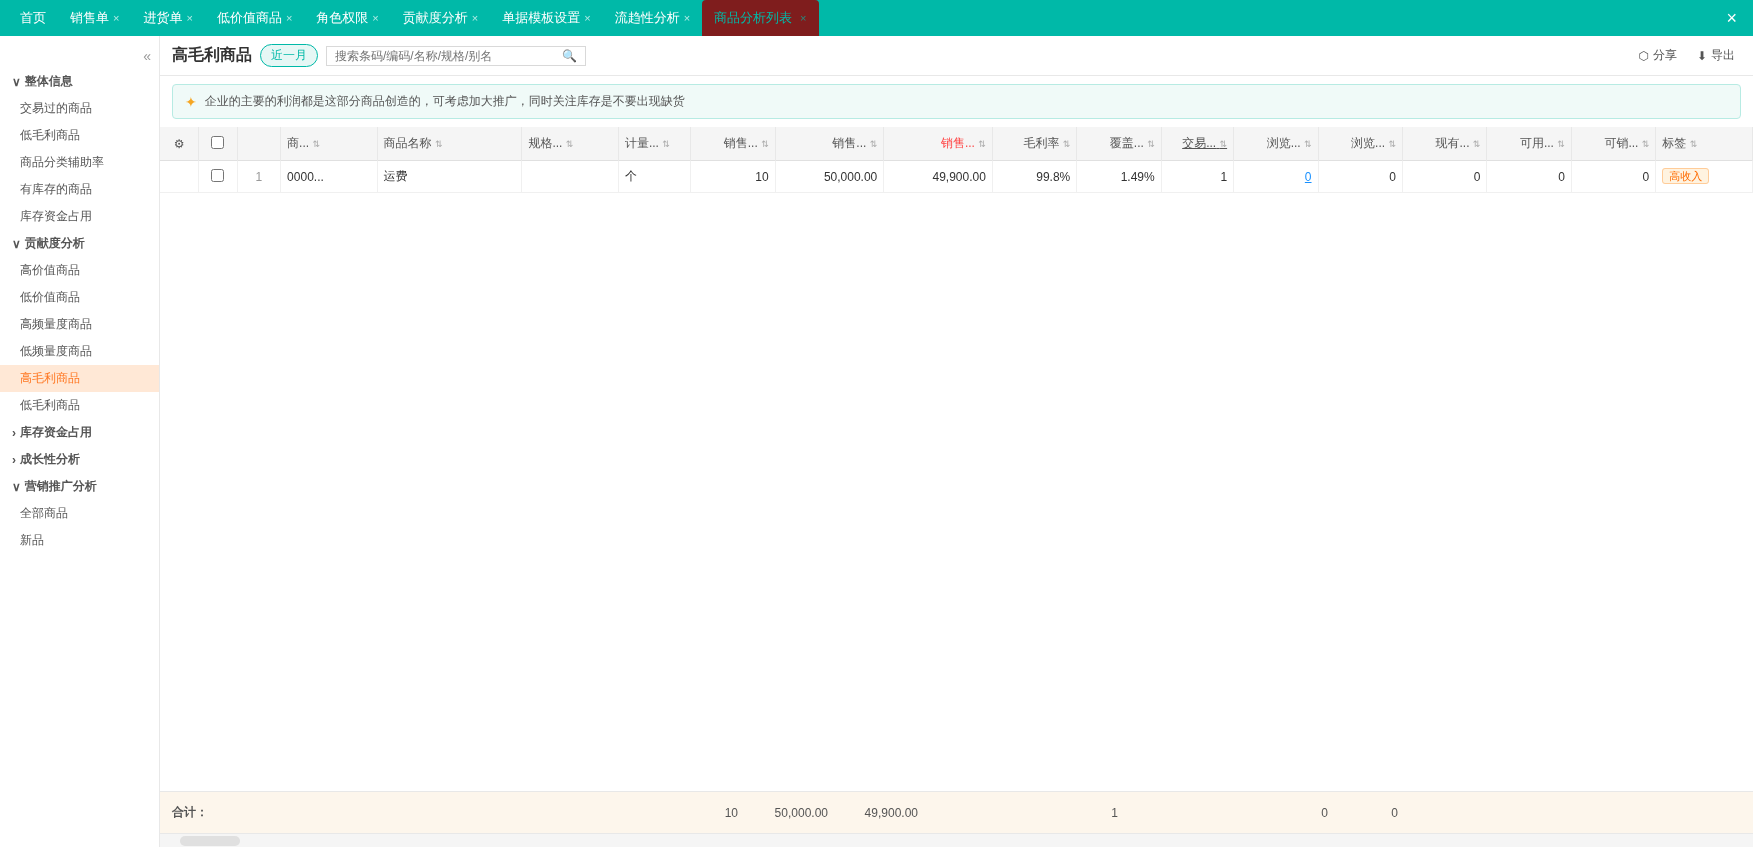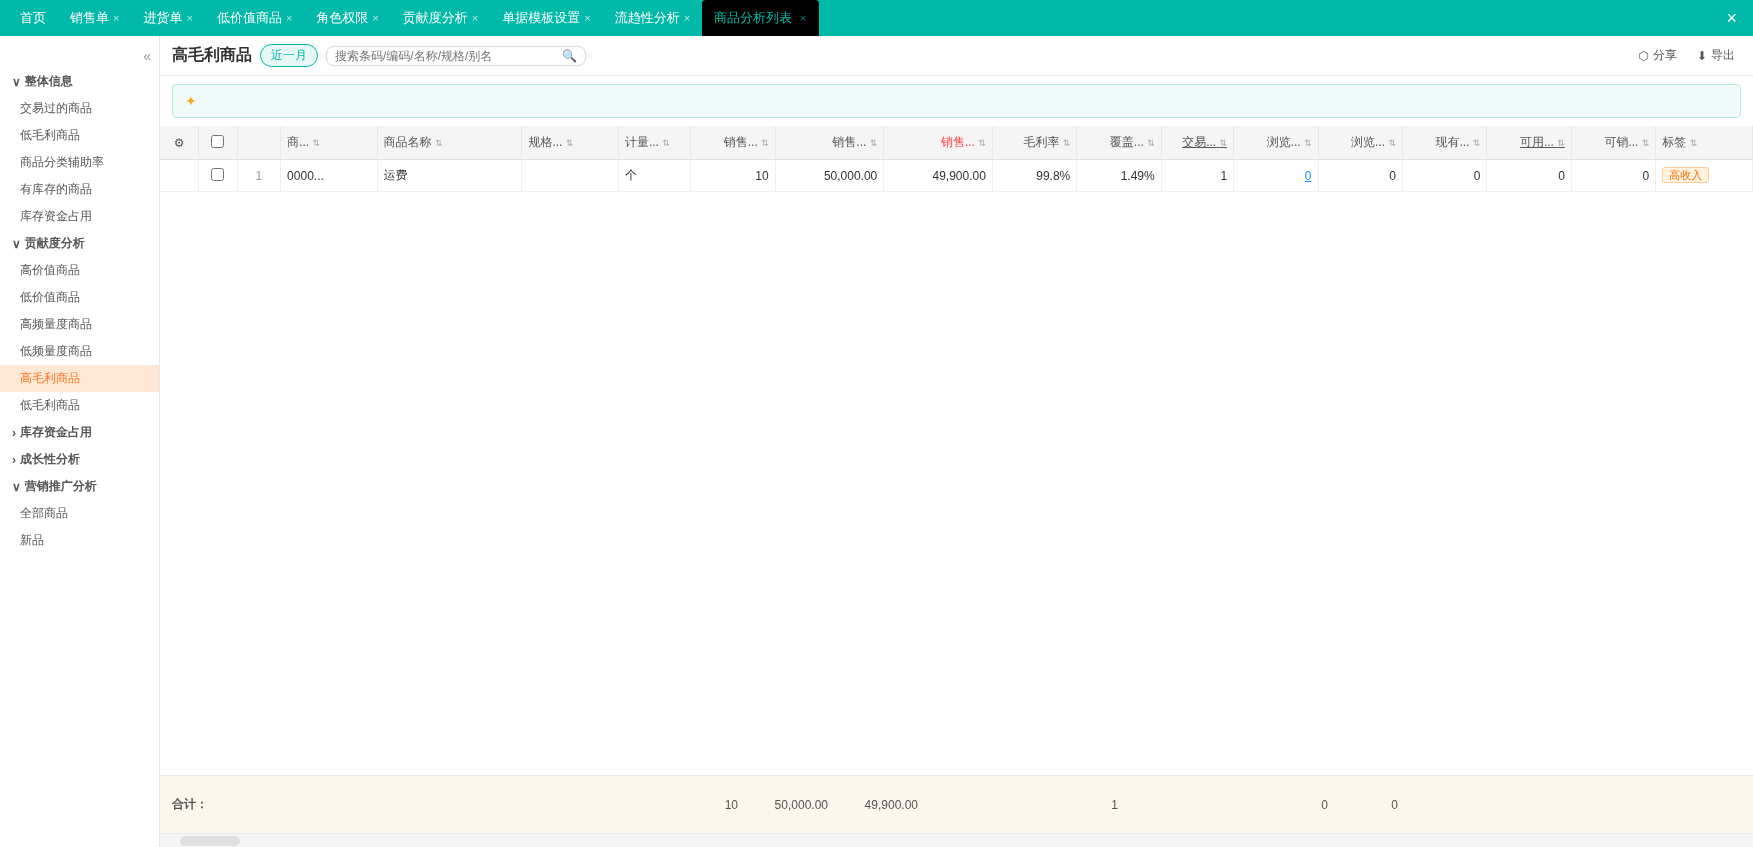--- a/index.html
+++ b/index.html
@@ -20,21 +20,21 @@
       align-items: center;
       padding: 0 12px;
       height: 36px;
       cursor: pointer;
       color: white;
       font-size: 13px;
       white-space: nowrap;
       gap: 4px;
     }
     .nav-item.active {
-      background: #000000;
+      background: #7f1d1d;
       color: #00b9a8;
       border-radius: 4px 4px 0 0;
       gap: 8px;
     }
     .nav-item .close-icon {
       font-size: 11px;
       opacity: 0.7;
       cursor: pointer;
     }
 
@@ -103,21 +103,21 @@
       color: #00b9a8;
       padding: 2px 10px;
       border-radius: 12px;
       cursor: pointer;
       font-size: 12px;
     }
     .search-box {
       display: flex;
       align-items: center;
       border: 1px solid #d9d9d9;
-      border-radius: 8px;
+      border-radius: 0;
       padding: 2px 8px;
       gap: 4px;
       flex: 1;
       max-width: 260px;
     }
     .search-box input {
       border: none;
       outline: none;
       font-size: 12px;
       color: #999;
@@ -197,21 +197,21 @@
       font-size: 11px;
     }
     .sort-icon { color: #aaa; font-size: 9px; }
 
     
     .footer-bar {
       display: flex;
       align-items: center;
       background: #fdf6ec;
       border-top: 1px solid #e8e8e8;
-      padding: 20px 12px;
+      padding: 12px 12px;
       font-size: 12px;
       color: #555;
       gap: 0;
       min-height: 38px;
     }
     .footer-label { margin-right: 20px; font-weight: bold; }
 
     
     .scrollbar-area {
       height: 14px;
@@ -327,20 +327,21 @@
         </div>
         <div class="action-btn">
           <span>⬇</span>
           <span>导出</span>
         </div>
       </div>
     </div>
 
     <div class="info-banner">
       <span class="info-icon">✦</span>
+      <span>企业的主要的利润都是这部分商品创造的，可考虑加大推广，同时关注库存是不要出现缺货</span>
     </div>
 
     <div class="table-container">
       <table>
         <thead>
           <tr>
             <th style="width:32px;text-align:center;">
               <span>⚙</span>
             </th>
             <th style="width:32px;text-align:center;">
@@ -392,21 +393,21 @@
               <span class="sort-icon">⇅</span>
             </th>
             <th style="width:70px;text-align:right;">
               <span>浏览...</span>
               <span class="sort-icon">⇅</span>
             </th>
             <th style="width:70px;text-align:right;">
               <span>现有...</span>
               <span class="sort-icon">⇅</span>
             </th>
-            <th style="width:70px;text-align:right;text-decoration:underline;">
+            <th style="width:70px;text-align:right;">
               <span>可用...</span>
               <span class="sort-icon">⇅</span>
             </th>
             <th style="width:70px;text-align:right;">
               <span>可销...</span>
               <span class="sort-icon">⇅</span>
             </th>
             <th style="width:80px;">
               <span>标签</span>
               <span class="sort-icon">⇅</span>

